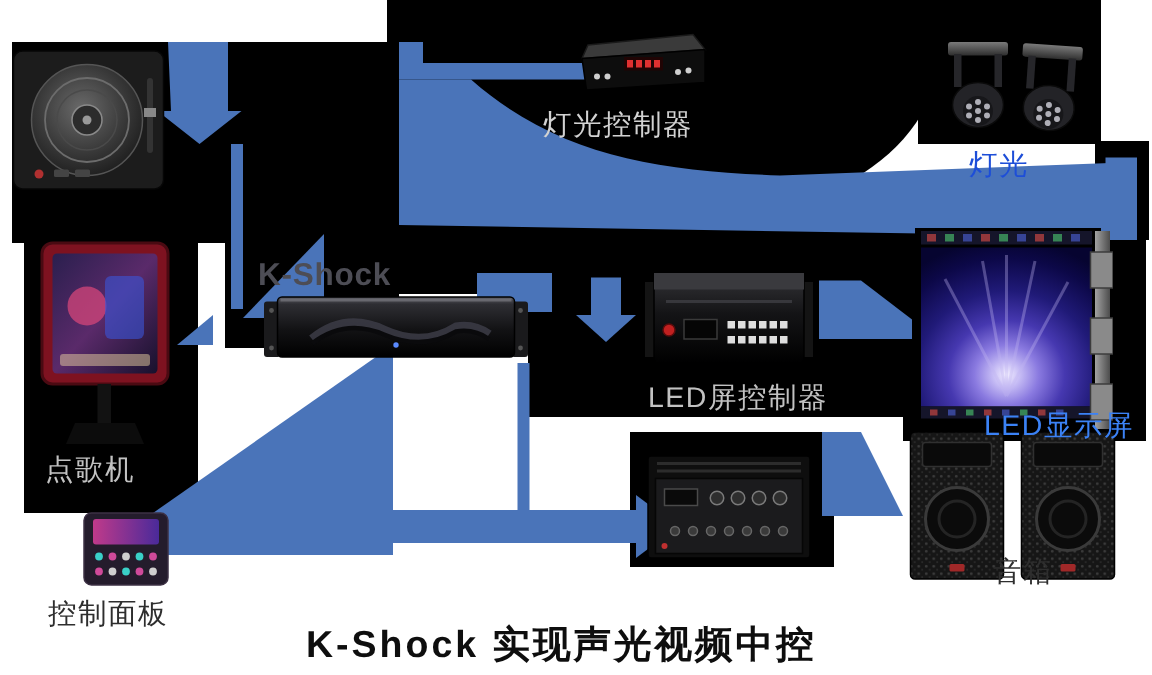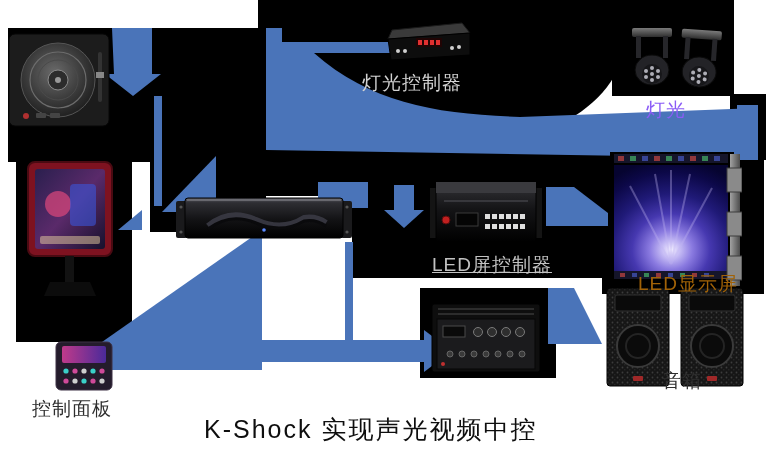--- a/index.html
+++ b/index.html
@@ -3,27 +3,27 @@
 <meta charset="utf-8">
 <style>
   * { margin:0; padding:0; box-sizing:border-box; }
   html,body { width:768px; height:450px; overflow:hidden; background:#fff;
               font-family:"Liberation Sans","DejaVu Sans",sans-serif; }
   #stage { position:relative; width:768px; height:450px; background:#fff; }
   #bg { position:absolute; left:0; top:0; }
   .dev { position:absolute; }
   .lbl { position:absolute; font-size:19px; letter-spacing:1px; white-space:nowrap; }
   .lbl.light { color:#d2d2d2;text-align:right; }
-  .lbl.dim   { color:#a16207; }
+  .lbl.dim   { color:#3b82f6;margin-left:18px; }
   .lbl.dark  { color:#2e2e2e; }
-  .lbl.mid   { color:#c2c2c2;text-decoration:underline; }
+  .lbl.mid   { color:#c2c2c2; }
   #kshock-label { position:absolute; left:172px; top:172px; font-size:21px;
                   font-weight:bold; color:#4d4d55; letter-spacing:.5px; }
   #diagram-title { position:absolute; left:204px; top:413px; font-size:25px;
-                   font-weight:normal; color:#0e0e0e; letter-spacing:2px; white-space:nowrap; }
+                   font-weight:bold; color:#0e0e0e; letter-spacing:2px; white-space:nowrap; }
 </style>
 </head>
 <body>
 
 <div id="stage">
 
   <svg id="bg" width="768" height="450" viewBox="0 0 768 450">
 
     <g fill="#000000">
       <path d="M8,28 H266 V94 H164 V162 H8 Z"></path>
@@ -324,21 +324,23 @@
     </g>
     <g transform="translate(74,0)">
       <rect x="1" y="2" width="62" height="98" rx="3" fill="url(#grit)" stroke="#000"></rect>
       <rect x="9" y="9" width="46" height="16" rx="2" fill="#0a0a0a" stroke="#303030"></rect>
       <circle cx="32" cy="60" r="21" fill="#0b0b0b" stroke="#3a3a3a" stroke-width="2"></circle>
       <circle cx="32" cy="60" r="12" fill="none" stroke="#242424" stroke-width="2"></circle>
       <rect x="27" y="90" width="10" height="5" rx="1" fill="#a02828"></rect>
     </g>
   </svg>
 
+  <div class="lbl mid" style="left:30px;top:300px">点歌机</div>
   <div class="lbl dark" style="left:32px;top:396px">控制面板</div>
+  <div id="kshock-label">K-Shock</div>
   <div class="lbl light" style="left:362px;top:70px">灯光控制器</div>
-  <div class="lbl" style="left:646px;top:97px;color:#8b5cf6">灯光</div>
+  <div class="lbl" style="left:646px;top:97px;color:#1d4ed8">灯光</div>
   <div class="lbl mid" style="left:432px;top:252px">LED屏控制器</div>
   <div class="lbl dim" style="left:638px;top:271px">LED显示屏</div>
   <div class="lbl dark" style="left:662px;top:368px">音箱</div>
 
   <div id="diagram-title">K-Shock 实现声光视频中控</div>
 </div>
 
 </body></html>

